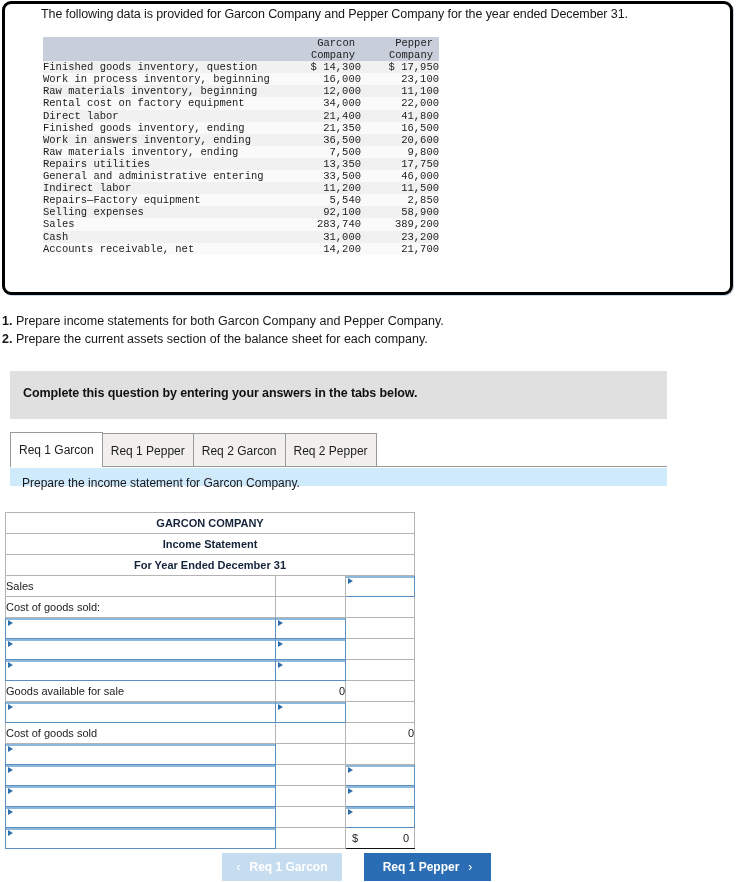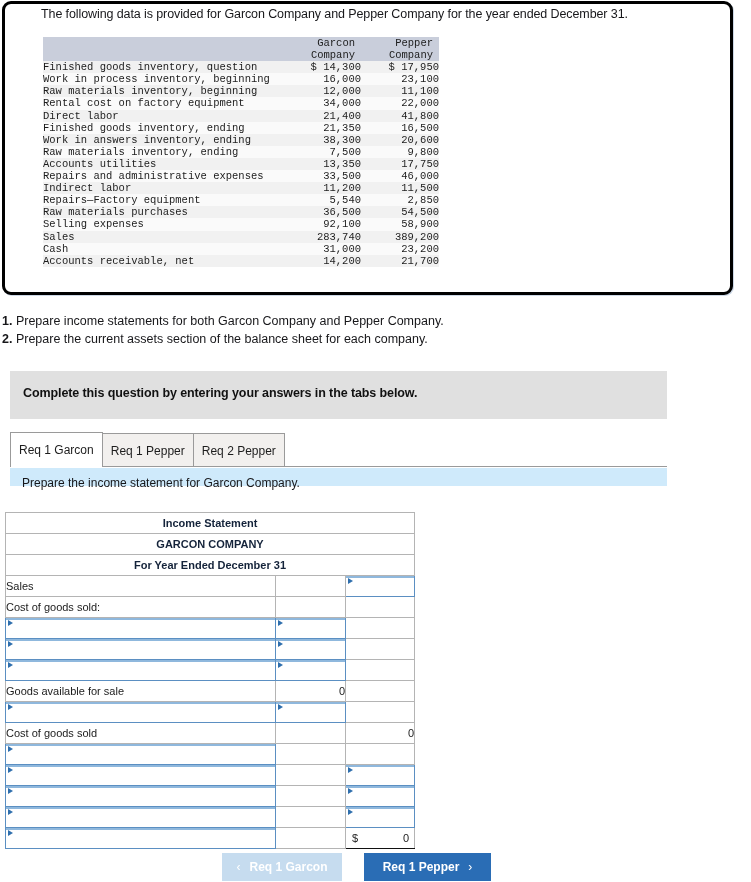--- a/index.html
+++ b/index.html
@@ -240,52 +240,47 @@
           <td class="num">21,400</td>
           <td class="num">41,800</td>
         </tr>
         <tr>
           <td class="lbl">Finished goods inventory, ending</td>
           <td class="num">21,350</td>
           <td class="num">16,500</td>
         </tr>
         <tr>
           <td class="lbl">Work in answers inventory, ending</td>
-          <td class="num">38,300</td>
+          <td class="num">36,500</td>
           <td class="num">20,600</td>
         </tr>
         <tr>
           <td class="lbl">Raw materials inventory, ending</td>
           <td class="num">7,500</td>
           <td class="num">9,800</td>
         </tr>
         <tr>
-          <td class="lbl">Accounts utilities</td>
+          <td class="lbl">Repairs utilities</td>
           <td class="num">13,350</td>
           <td class="num">17,750</td>
         </tr>
         <tr>
-          <td class="lbl">Repairs and administrative expenses</td>
+          <td class="lbl">General and administrative entering</td>
           <td class="num">33,500</td>
           <td class="num">46,000</td>
         </tr>
         <tr>
           <td class="lbl">Indirect labor</td>
           <td class="num">11,200</td>
           <td class="num">11,500</td>
         </tr>
         <tr>
           <td class="lbl">Repairs—Factory equipment</td>
           <td class="num">5,540</td>
           <td class="num">2,850</td>
-        </tr>
-        <tr>
-          <td class="lbl">Raw materials purchases</td>
-          <td class="num">36,500</td>
-          <td class="num">54,500</td>
         </tr>
         <tr>
           <td class="lbl">Selling expenses</td>
           <td class="num">92,100</td>
           <td class="num">58,900</td>
         </tr>
         <tr>
           <td class="lbl">Sales</td>
           <td class="num">283,740</td>
           <td class="num">389,200</td>
@@ -313,40 +308,41 @@
   </div>
 </div>
 
 <div id="complete-banner">
   <span>Complete this question by entering your answers in the tabs below.</span>
 </div>
 
 <div id="tab-strip">
     <div class="tab active">Req 1 Garcon</div>
     <div class="tab">Req 1 Pepper</div>
+    <div class="tab">Req 2 Garcon</div>
     <div class="tab">Req 2 Pepper</div>
   </div>
 <div id="tab-underline"></div>
 
 <div id="instruction-bar">
   <span>Prepare the income statement for Garcon Company.</span>
 </div>
 
 <table id="worksheet">
   <colgroup>
     <col class="c1">
       <col class="c2">
       <col class="c3">
   </colgroup>
   <tbody>
     <tr>
-      <td class="hdr" colspan="3">Income Statement</td>
+      <td class="hdr" colspan="3">GARCON COMPANY</td>
     </tr>
     <tr>
-      <td class="hdr" colspan="3">GARCON COMPANY</td>
+      <td class="hdr" colspan="3">Income Statement</td>
     </tr>
     <tr>
       <td class="hdr" colspan="3">For Year Ended December 31</td>
     </tr>
   </tbody>
   <tbody id="ws-body">
       <tr>
         <td class="lab">Sales</td>
         <td></td>
         <td class="selcell"></td>

